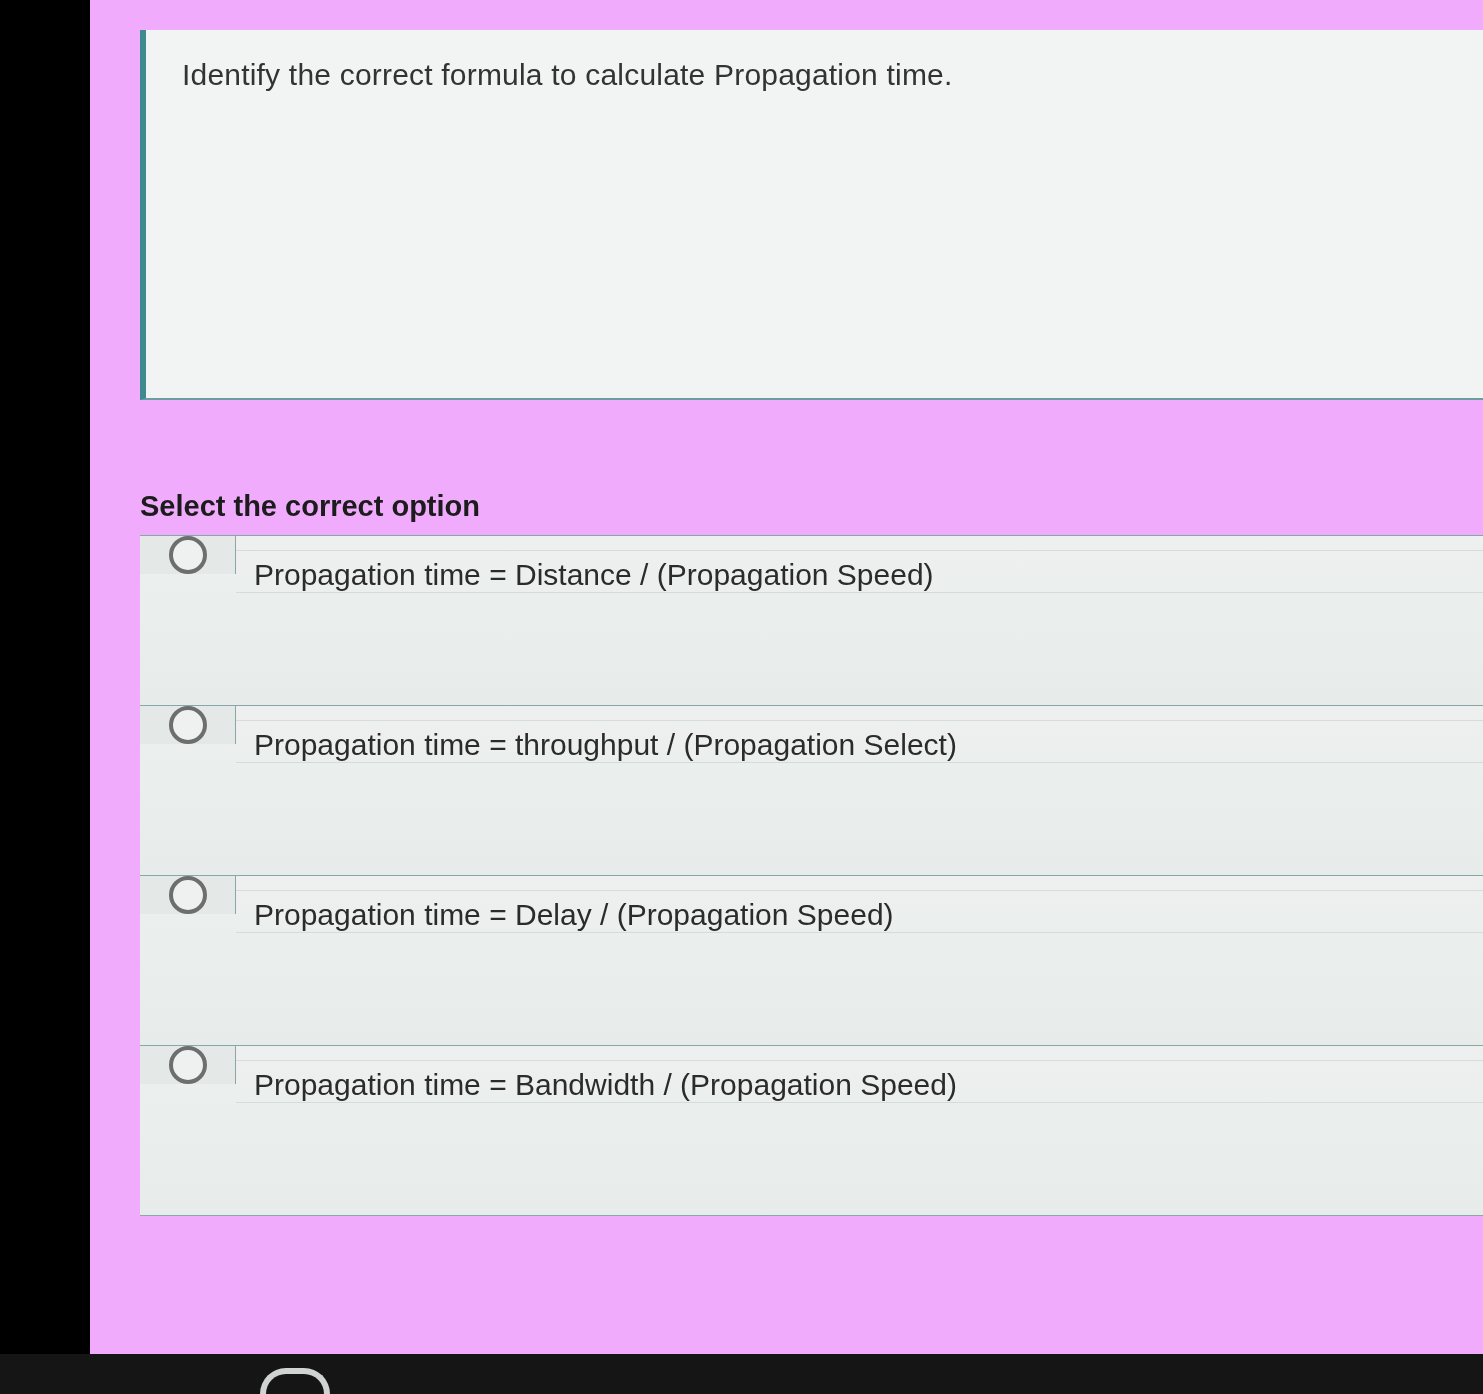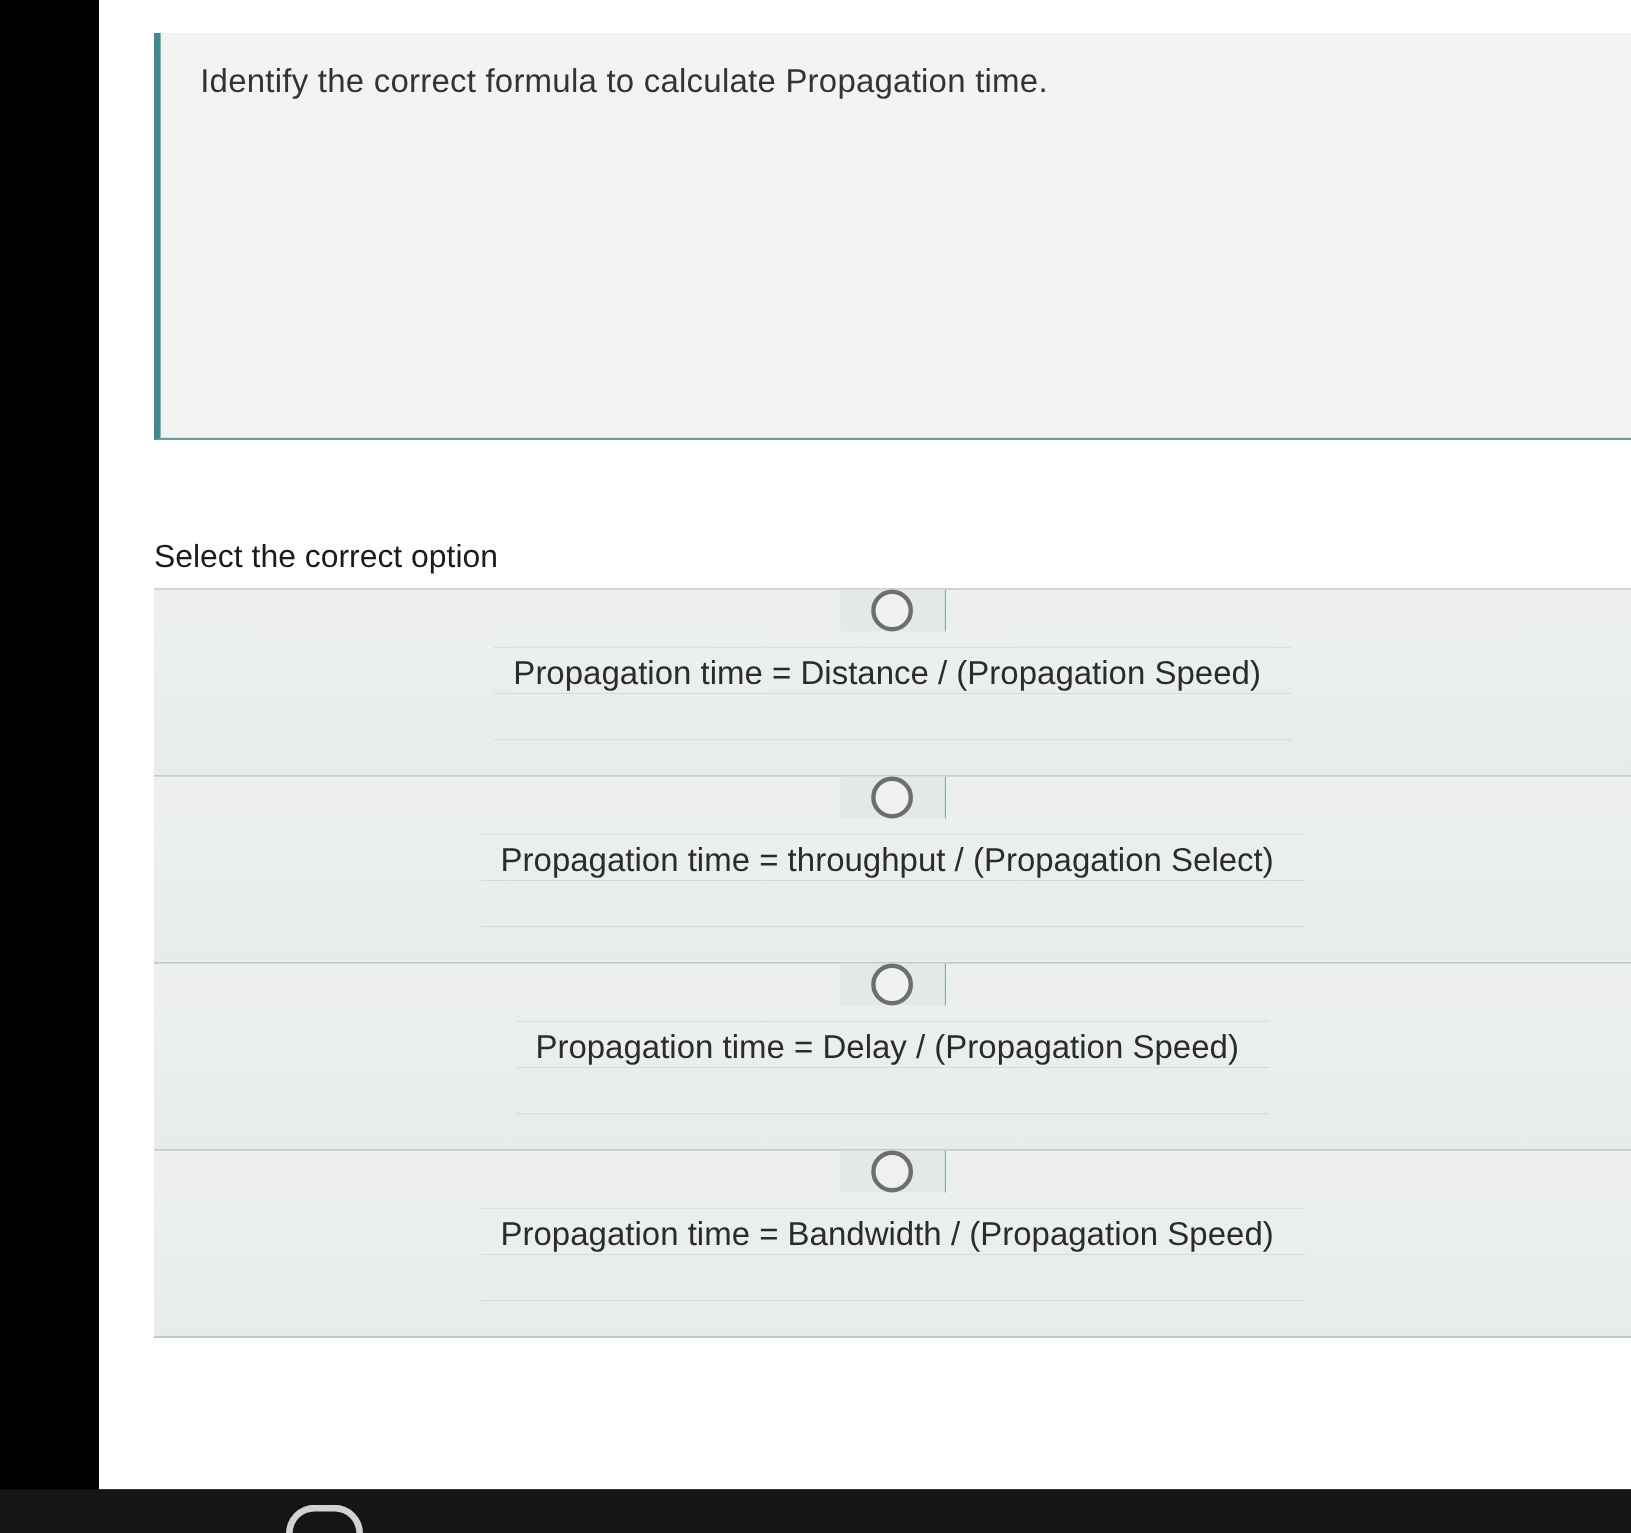--- a/index.html
+++ b/index.html
@@ -8,55 +8,54 @@
     font-family: "Segoe UI", "Helvetica Neue", Arial, sans-serif;
     background: #0a0a0a;
     overflow: hidden;
   }
   .screen {
     position: absolute;
     left: 90px;
     top: 0;
     right: 0;
     bottom: 40px;
-    background: #ffffff;
+    background: #f0abfc;
     padding-top: 30px;
   }
   .question-card {
     margin: 0 0 0 50px;
     border-left: 6px solid #3e8a8f;
     border-bottom: 2px solid #6a9ea0;
     background: #f2f4f3;
     padding: 28px 36px 24px 36px;
     min-height: 370px;
     position: relative;
   }
   .question-text {
     font-size: 30px;
     color: #333;
     font-weight: 400;
     letter-spacing: 0.2px;
   }
   .instruction {
     margin: 90px 0 12px 50px;
     font-size: 29px;
-    font-weight: 400;
+    font-weight: 700;
     color: #1c1c1c;
   }
   .options {
     margin-left: 50px;
     border-top: 1px solid #8aa7a8;
   }
   .option-row {
     display: flex;
-    align-items: center;
+    align-items: flex-start;
     border-bottom: 1px solid #8aa7a8;
     min-height: 170px;
     background: linear-gradient(#edf0ef, #e7ecea);
-    flex-direction: column;
   }
   .radio-cell {
     width: 96px;
     display: flex;
     align-items: center;
     justify-content: center;
     border-right: 1px solid #8aa7a8;
     background: #e4e9e7;
   }
   .radio {

